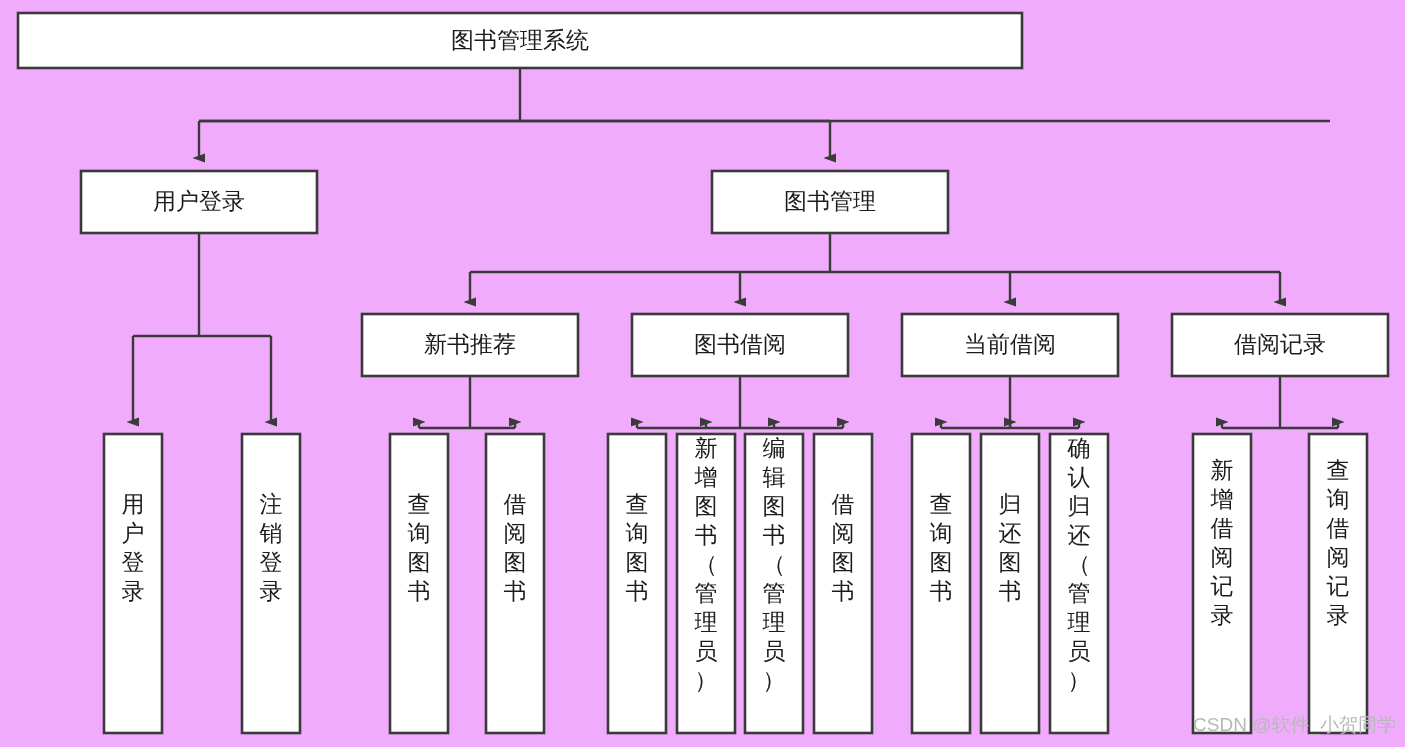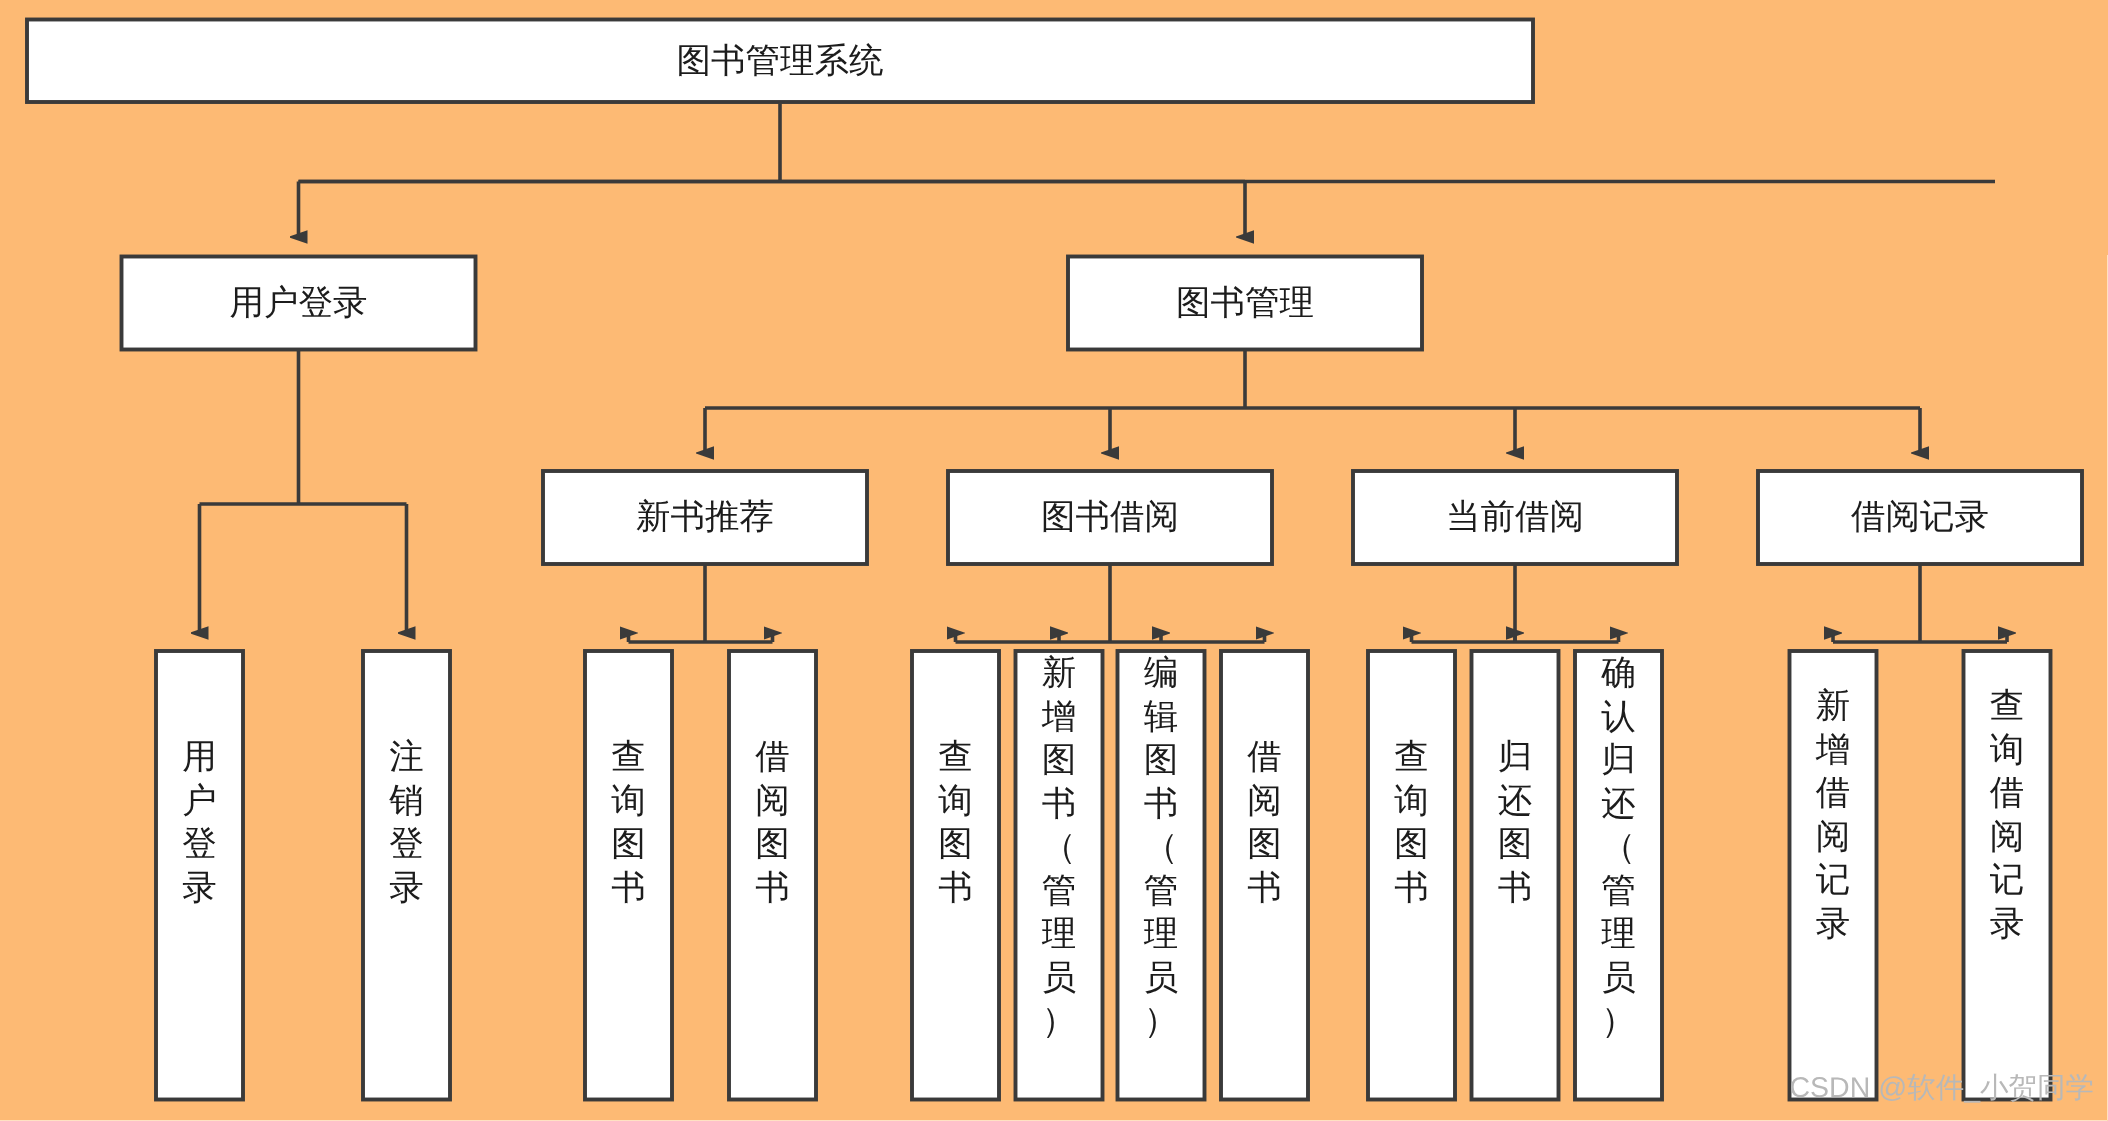--- a/index.html
+++ b/index.html
@@ -8,21 +8,21 @@
     padding: 0;
     background: #ffffff;
   }
   body {
     font-family: "Liberation Sans", "DejaVu Sans", sans-serif;
   }
   #diagram-root {
     position: relative;
     width: 1405px;
     height: 747px;
-    background: #fdba74;
+    background: #f0abfc;
     overflow: hidden;
   }
   svg#tree-svg {
     position: absolute;
     left: 0;
     top: 0;
     width: 1405px;
     height: 747px;
     display: block;
   }

